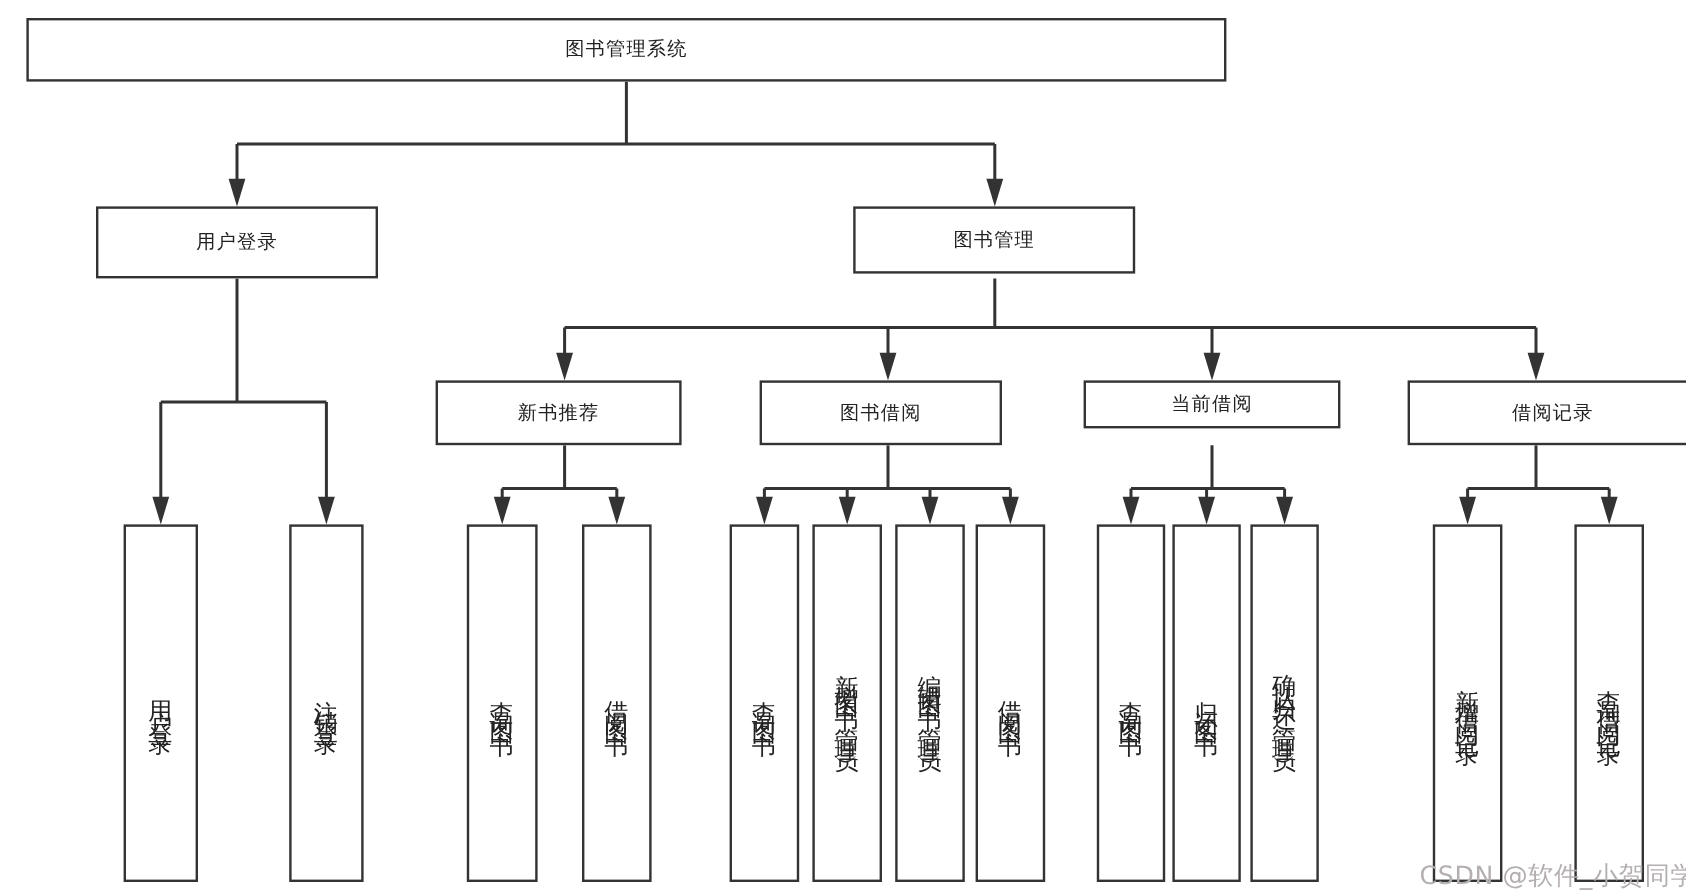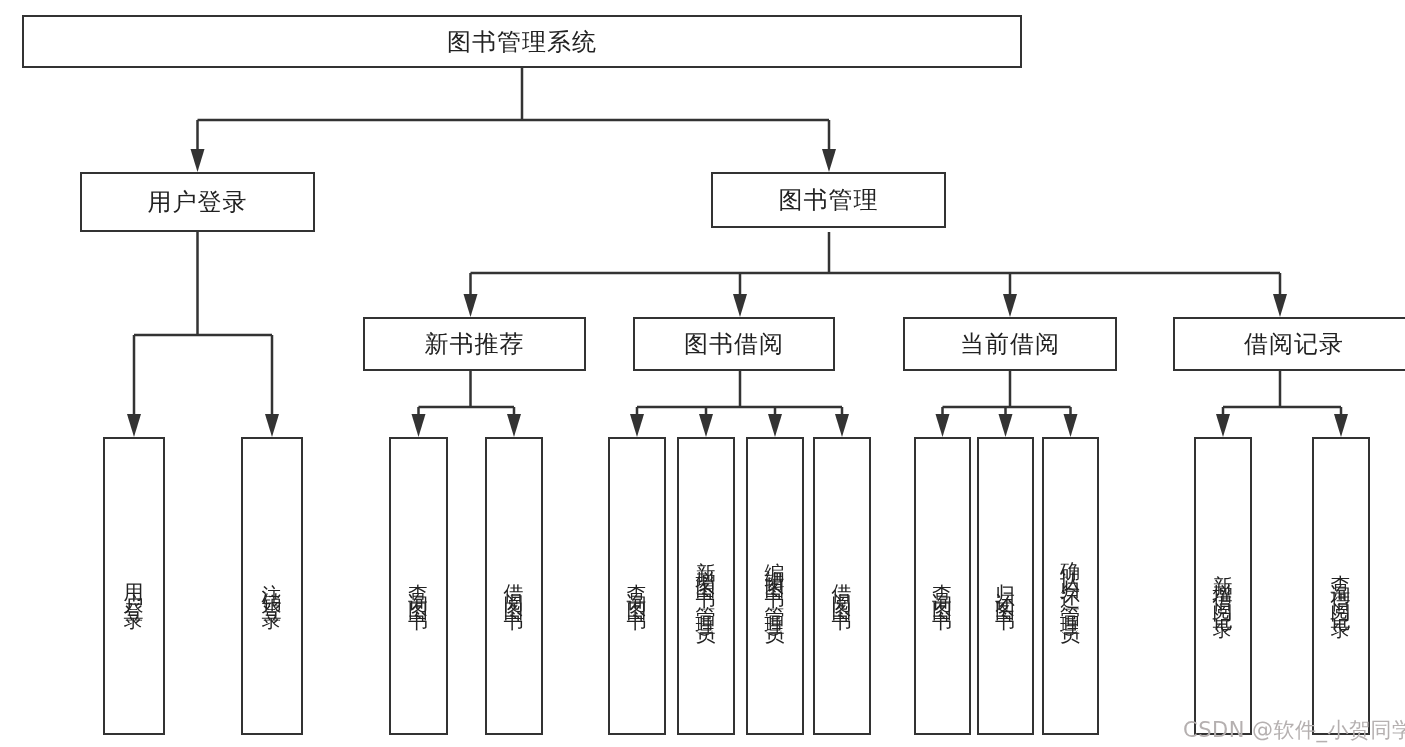--- a/index.html
+++ b/index.html
@@ -13,21 +13,21 @@
   }
   .connectors{position:absolute;left:0;top:0;width:1405px;height:747px;}
   .box{
     position:absolute;
     box-sizing:border-box;
     background:#ffffff;
     border:2.5px solid #333333;
     display:flex;align-items:center;justify-content:center;
     text-align:center;
   }
-  .h-box{font-size:24px;letter-spacing:1px;white-space:nowrap;}
+  .h-box{font-size:16px;letter-spacing:1px;white-space:nowrap;}
   .v-box .vtext{
     writing-mode:vertical-rl;
     text-orientation:mixed;
     font-size:20px;
     line-height:1;
     letter-spacing:9px;
   }
   .watermark{
     position:absolute;
     left:1183px;top:716px;
@@ -86,27 +86,27 @@
     <span>图书管理系统</span>
   </div>
 
   <div class="box h-box" style="left:80px;top:172px;width:235px;height:60px">
     <span>用户登录</span>
   </div>
   <div class="box h-box" style="left:711px;top:172px;width:235px;height:56px">
     <span>图书管理</span>
   </div>
 
-  <div class="box h-box" style="left:363px;top:317px;width:223px;height:54px">
+  <div class="box h-box" style="left:363px;top:317px;width:205px;height:54px">
     <span>新书推荐</span>
   </div>
   <div class="box h-box" style="left:633px;top:317px;width:202px;height:54px">
     <span>图书借阅</span>
   </div>
-  <div class="box h-box" style="left:903px;top:317px;width:214px;height:54px">
+  <div class="box h-box" style="left:903px;top:317px;width:214px;height:40px">
     <span>当前借阅</span>
   </div>
   <div class="box h-box" style="left:1173px;top:317px;width:242px;height:54px">
     <span>借阅记录</span>
   </div>
 
   <div class="box v-box" style="left:103px;top:437px;width:62px;height:298px">
     <span class="vtext">用户登录</span>
   </div>
   <div class="box v-box" style="left:241px;top:437px;width:62px;height:298px">

